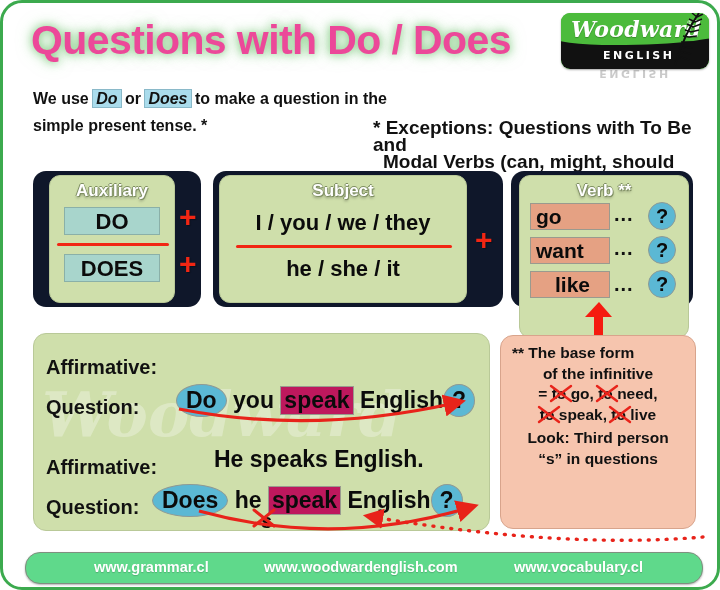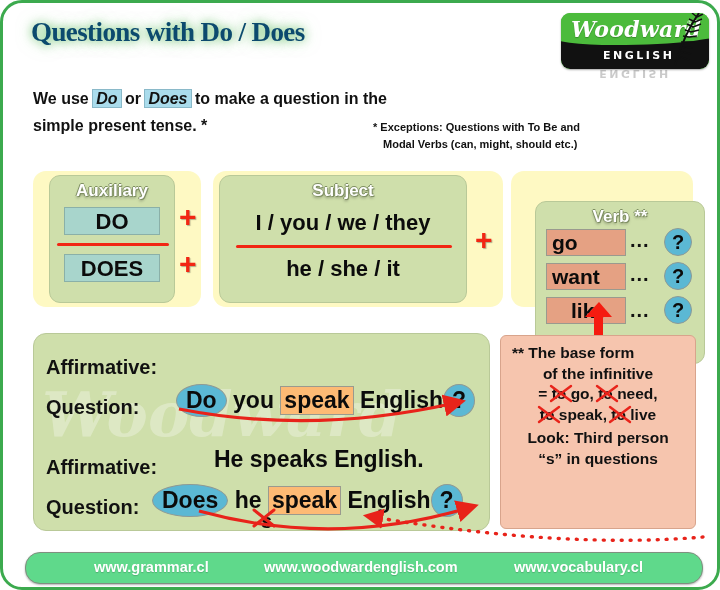--- a/index.html
+++ b/index.html
@@ -11,24 +11,23 @@
   }
   .page{
     position:relative;width:720px;height:590px;box-sizing:border-box;
     border:3px solid #3caa4e;border-radius:22px;background:#fff;
   }
 
   
   .header{position:absolute;left:0;top:0;width:720px;height:78px;}
   .title{
     position:absolute;left:28px;top:14px;
-    font-size:27px;font-weight:bold;color:#0c4a6e;letter-spacing:-0.6px;
+    font-size:41px;font-weight:bold;color:#ec4899;letter-spacing:-0.6px;
     text-shadow:0 0 9px rgba(120,200,120,.95),0 0 16px rgba(120,200,120,.55);
     white-space:nowrap;
-    font-family:Liberation Serif, serif;
   }
   .logo{
     position:absolute;left:558px;top:10px;width:148px;height:56px;
     border-radius:9px;overflow:hidden;background:#4cbb3c;
     box-shadow:0 1px 2px rgba(0,0,0,.35);
   }
   .logo-green{position:absolute;left:0;top:0;width:148px;height:36px;background:#4cbb3c;}
   .logo-black{position:absolute;left:0;top:22px;width:148px;height:34px;background:#111;
     border-radius:0 0 9px 9px;}
   .logo-black:before{
@@ -57,28 +56,28 @@
     text-align:center;transform:scaleY(-1);font-family:"DejaVu Sans",sans-serif;
   }
 
   
   .intro{position:absolute;left:30px;top:82px;width:360px;
     font-size:16px;font-weight:bold;color:#111;line-height:27px;}
   .hl{background:#aadcec;padding:0 3px;font-style:italic;
     box-shadow:0 0 0 1px #8ab9c9;}
   .exceptions{
     position:absolute;left:370px;top:116px;width:330px;
-    font-size:11px;font-weight:bold;color:#111;line-height:17px;
+    font-size:19px;font-weight:bold;color:#111;line-height:17px;
   }
   .exceptions .ln2{display:block;padding-left:10px;}
 
   
   .struct{position:absolute;left:30px;top:168px;width:660px;height:142px;}
   .panel{
-    position:absolute;background:#fef9c3;border-radius:13px;box-sizing:border-box;
+    position:absolute;background:#0f172a;border-radius:13px;box-sizing:border-box;
   }
   .inner{
     position:absolute;background:#cfdfab;border:1px solid #b9c998;border-radius:11px;
     box-sizing:border-box;overflow:hidden;
   }
   .colhead{
     position:absolute;width:100%;text-align:center;top:5px;
     font-size:17px;font-weight:bold;color:#ffffff;
     text-shadow:1px 1px 0 #7f8f63,-1px 0 0 #7f8f63,0 -1px 0 #7f8f63,0 2px 3px rgba(0,0,0,.35);
   }
@@ -121,32 +120,32 @@
     font-size:62px;color:rgba(255,255,255,.30);white-space:nowrap;pointer-events:none;
   }
   .lbl{position:absolute;font-size:20px;font-weight:bold;color:#111;}
   .aff{position:absolute;font-size:23px;font-weight:bold;color:#0b0b0b;white-space:nowrap;}
   .qline{position:absolute;font-size:23px;font-weight:bold;color:#0b0b0b;white-space:nowrap;}
   .ellipse{
     display:inline-block;background:#5bb8d4;border:1px solid #8d9a96;
     border-radius:50%;padding:2px 9px;
   }
   .spk{
-    display:inline-block;background:#fdba74;border:1px solid #9a9a8e;padding:0 3px;
+    display:inline-block;background:#be185d;border:1px solid #9a9a8e;padding:0 3px;
   }
   .qmark{
     display:inline-block;background:#5bb8d4;border:1px solid #8d9a96;
     border-radius:50%;padding:2px 8px;
   }
   .cross-s{position:absolute;font-size:20px;font-weight:bold;color:#0b0b0b;}
 
   
   .note{
     position:absolute;left:497px;top:332px;width:196px;height:194px;
-    background:#f6c5ae;border:1px solid #d8a48c;border-radius:6px;
+    background:#f6c5ae;border:1px solid #d8a48c;border-radius:13px;
     box-sizing:border-box;padding:7px 9px 0 9px;
   }
   .note p{margin:0;font-size:15.5px;font-weight:bold;color:#111;line-height:20.5px;
     text-align:center;}
   .note .blk1{text-align:left;padding-left:2px;}
   .strike-to{position:relative;display:inline-block;}
   .strike-to svg{position:absolute;left:-3px;top:-2px;}
 
   
   .footer{
@@ -213,21 +212,21 @@
       <div class="inner" style="left:6px;top:4px;width:248px;height:128px;">
         <div class="colhead">Subject</div>
         <div class="subjline" style="top:34px;">I / you / we / they</div>
         <div class="redline" style="left:16px;top:69px;width:216px;"></div>
         <div class="subjline" style="top:80px;">he / she / it</div>
       </div>
       <div class="plus" style="left:262px;top:52px;">+</div>
     </div>
 
     <div class="panel" style="left:478px;top:0;width:182px;height:136px;">
-      <div class="inner" style="left:24px;top:4px;width:170px;height:163px;margin-top:26px;">
+      <div class="inner" style="left:8px;top:4px;width:170px;height:163px;">
         <div class="colhead">Verb **</div>
         <div class="verbrow" style="top:27px;width:160px;height:30px;">
           <div class="verbbox" style="left:0;top:0;width:80px;height:27px;line-height:26px;">go</div>
           <div class="dots" style="left:84px;top:0;">...</div>
           <div class="qcirc" style="left:118px;top:-1px;">?</div>
         </div>
         <div class="verbrow" style="top:61px;width:160px;height:30px;">
           <div class="verbbox" style="left:0;top:0;width:80px;height:27px;line-height:26px;">want</div>
           <div class="dots" style="left:84px;top:0;">...</div>
           <div class="qcirc" style="left:118px;top:-1px;">?</div>

